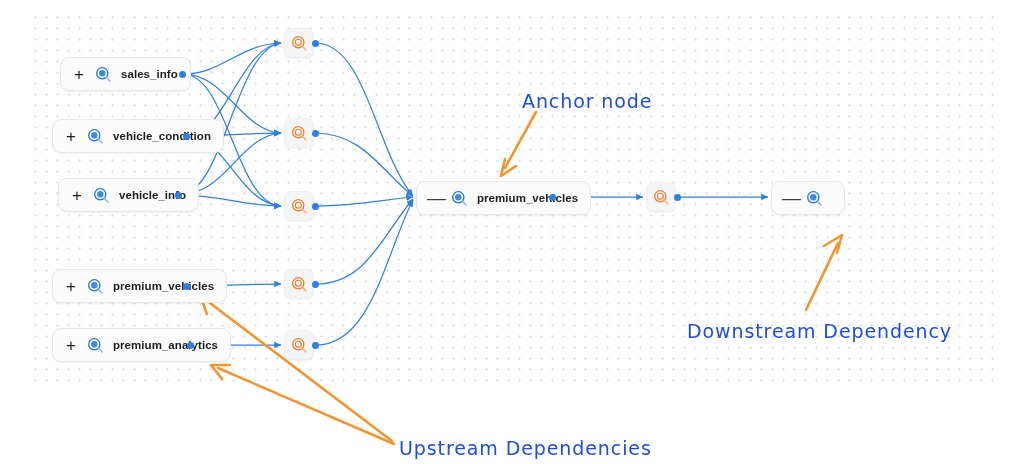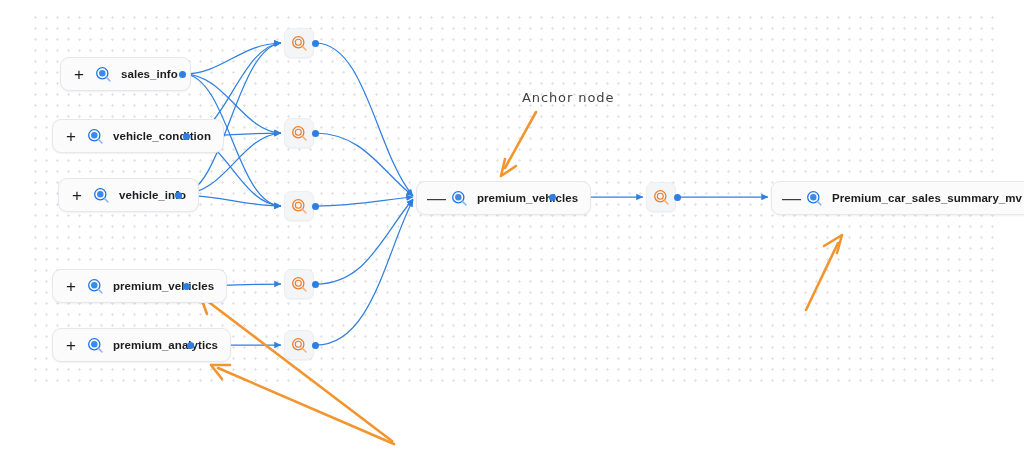--- a/index.html
+++ b/index.html
@@ -69,23 +69,23 @@
   
   .dot{
     position:absolute;
     width:7px;height:7px;border-radius:50%;
     background:#2f7fe0;
   }
 
   
   .anno{
     position:absolute;
-    color:#404040;
+    color:#1d4ed8;
     font-family:"DejaVu Sans", sans-serif;
-    font-size:13px;
+    font-size:19px;
     letter-spacing:.9px;
     white-space:nowrap;
     font-weight:400;
   }
 </style>
 </head>
 <body>
 
 <div id="canvas"></div>
 
@@ -290,18 +290,19 @@
 
   <div class="node wide" style="left:771px;top:181px;">
     <span class="toggle minus">—</span>
     <span class="ico">
       <svg viewBox="0 0 17 17">
           <circle cx="7.3" cy="7.3" r="5.6" fill="none" stroke="#1a73e8" stroke-width="1.3"></circle>
           <circle cx="7.3" cy="7.3" r="3.2" fill="#1a73e8" opacity=".85"></circle>
           <path d="M11.4,11.4 L15,15" stroke="#8ab4f8" stroke-width="1.5" stroke-linecap="round"></path>
         </svg>
     </span>
-    <span class="lbl">Premium_car_sales_summary_mv</span>
   </div>
 
   <div class="anno" style="left:522px;top:90px;">Anchor node</div>
+  <div class="anno" style="left:687px;top:320px;">Downstream Dependency</div>
+  <div class="anno" style="left:399px;top:437px;">Upstream Dependencies</div>
 
 </div>
 
 </body></html>

